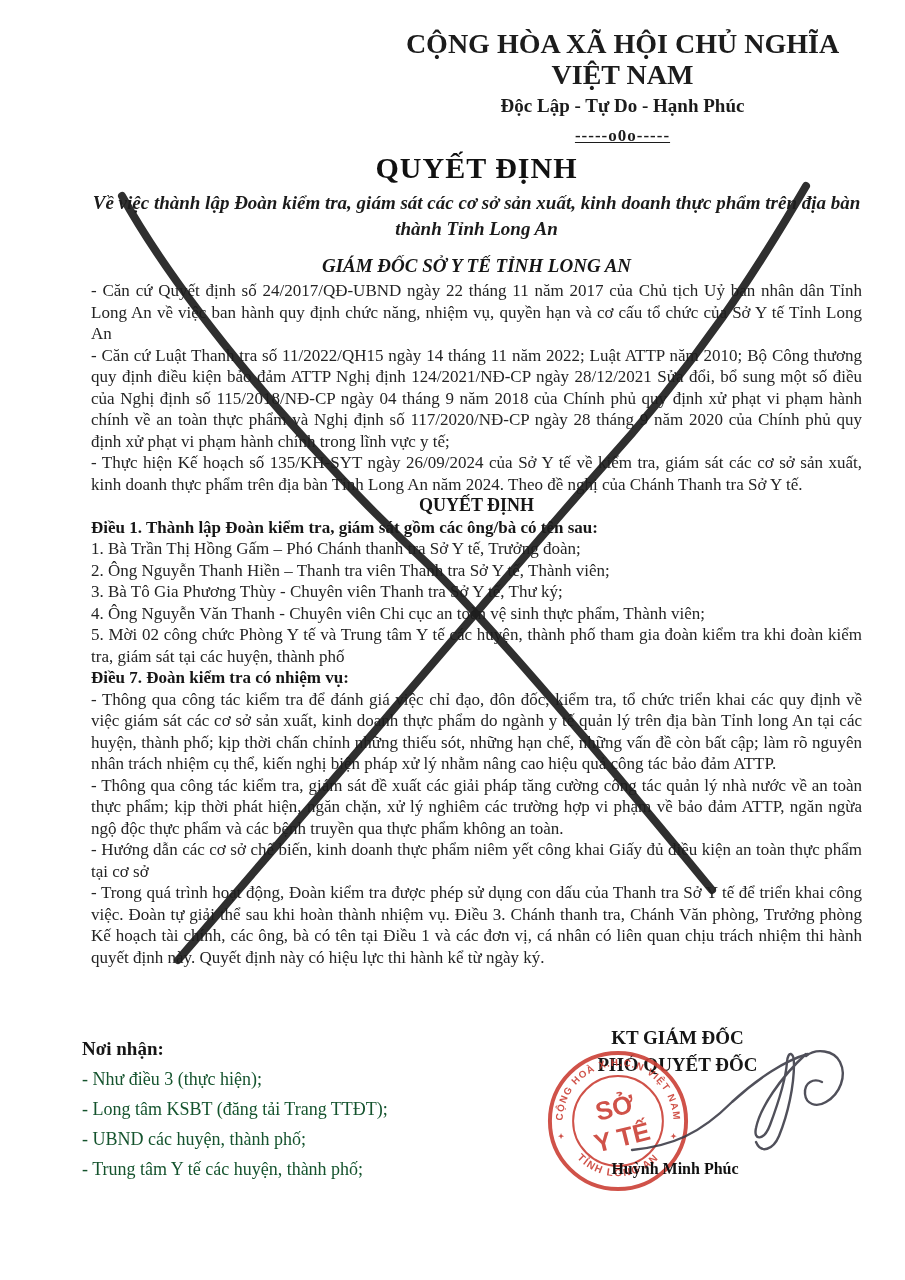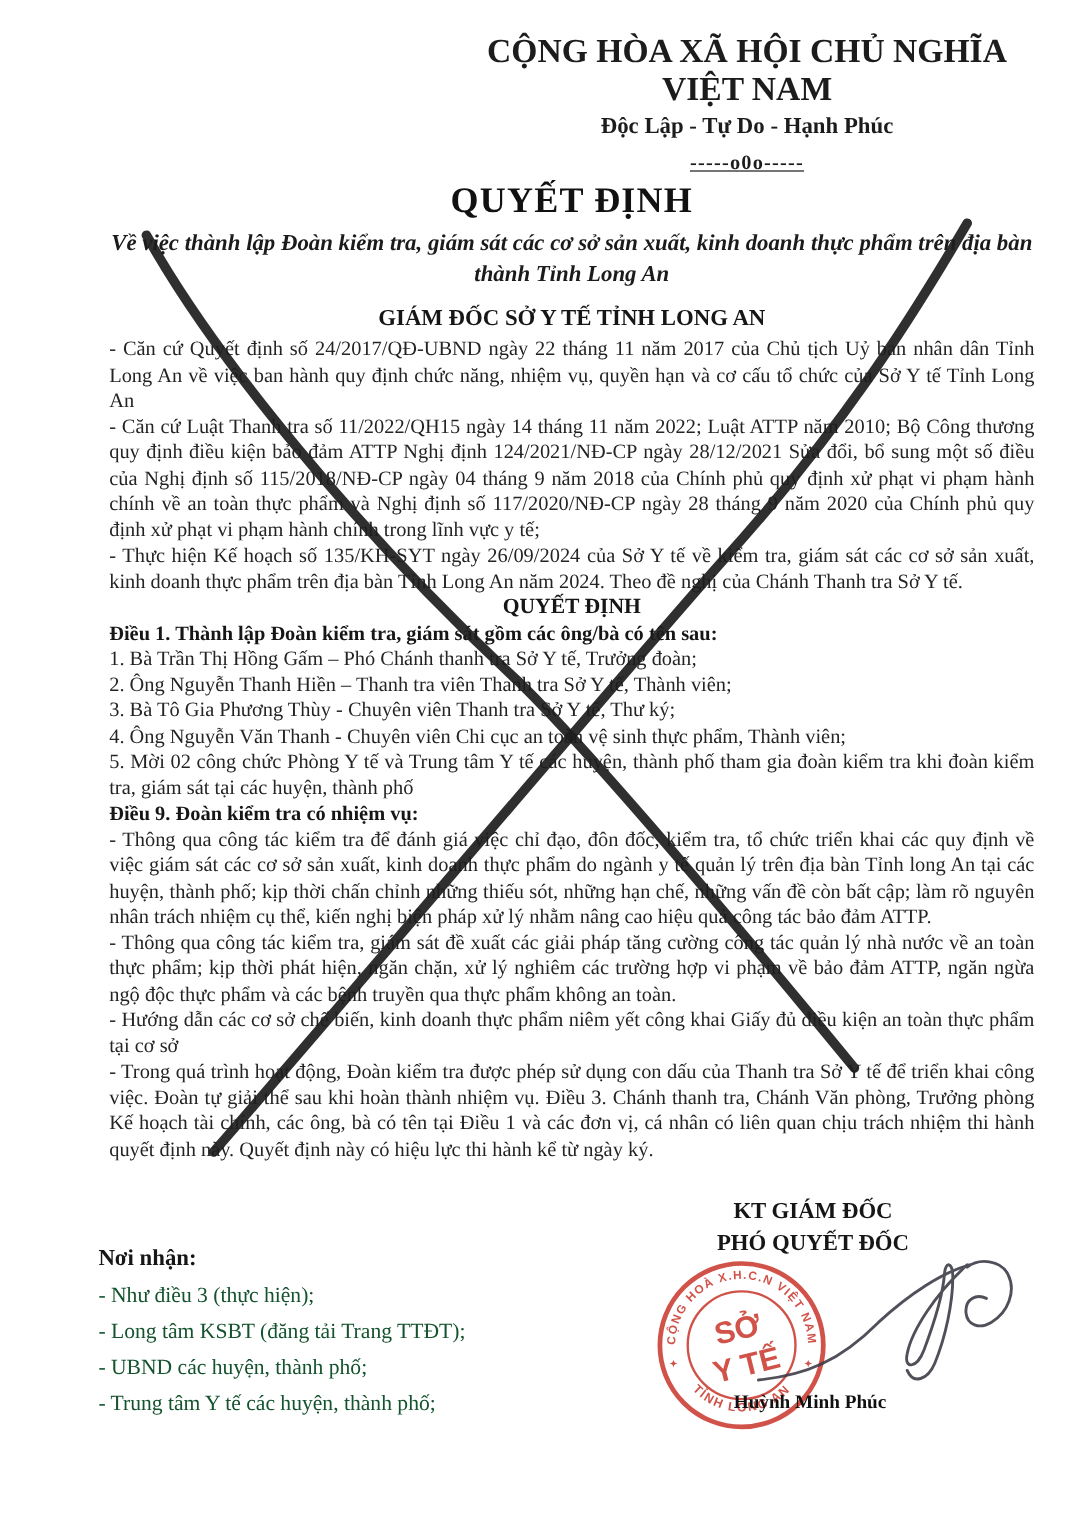--- a/index.html
+++ b/index.html
@@ -11,30 +11,30 @@
   
   .hdr-left{position:absolute;left:70px;top:30px;width:340px;text-align:center;}
   .hdr-right{position:absolute;left:405px;top:28px;width:435px;text-align:center;}
   .hdr-line{font-weight:bold;font-size:19px;line-height:31px;color:#1c1c1c;}
   .hdr-right .big{font-size:28px;}
   .hdr-right .ooo{font-size:17px;line-height:29px;letter-spacing:1px;text-decoration:underline;}
   
   .doc-main{position:absolute;left:67px;top:150px;width:771px;margin-left:24px;}
   .doc-title{text-align:center;font-weight:bold;font-size:30px;line-height:36px;color:#111;letter-spacing:1px;margin:0;}
   .doc-subtitle{text-align:center;font-weight:bold;font-style:italic;font-size:19px;line-height:26px;color:#1b1b1b;margin:4px 0 0 0;}
-  .authority{text-align:center;font-weight:bold;font-size:19px;line-height:24px;color:#161616;margin:12px 0 2px 0;}
+  .authority{text-align:center;font-weight:bold;font-size:19px;line-height:24px;color:#161616;margin:12px 0 2px 0;font-style:italic;}
   .body-p{font-size:17px;line-height:21.5px;text-align:justify;margin:0;color:#242424;}
   .center-head{font-size:18px;font-weight:bold;text-align:center;line-height:21.5px;margin:0;color:#161616;}
   .art-head{font-size:17px;font-weight:bold;line-height:21.5px;margin:0;color:#161616;}
   .list-line{font-size:17px;line-height:21.5px;margin:0;color:#242424;}
   
   .recipients{position:absolute;left:82px;top:1034px;line-height:30px;}
   .recip-label{font-weight:bold;font-size:19px;color:#161616;}
   .recip-item{font-size:18px;color:#14532d;}
-  .sig-head{position:absolute;left:505px;top:996px;width:345px;text-align:center;}
+  .sig-head{position:absolute;left:505px;top:1024px;width:345px;text-align:center;}
   .sig-head div{font-weight:bold;font-size:19px;line-height:27px;color:#161616;}
   .signer-name{position:absolute;left:520px;top:1160px;width:310px;text-align:center;
                font-weight:bold;font-size:16px;color:#111;z-index:20;}
   
   .stamp{position:absolute;left:544px;top:1047px;width:148px;height:148px;z-index:10;opacity:.9;}
   .stamp text{font-family:"Liberation Sans", sans-serif;fill:#cb4036;font-weight:bold;}
   
   .ink-overlay{position:absolute;left:0;top:0;width:905px;height:1280px;z-index:60;pointer-events:none;}
 </style>
 </head>
@@ -59,21 +59,21 @@
 
     <p class="center-head">QUYẾT ĐỊNH</p>
 
     <p class="art-head">Điều 1. Thành lập Đoàn kiểm tra, giám sát gồm các ông/bà có tên sau:</p>
     <p class="list-line">1. Bà Trần Thị Hồng Gấm – Phó Chánh thanh tra Sở Y tế, Trưởng đoàn;</p>
     <p class="list-line">2. Ông Nguyễn Thanh Hiền – Thanh tra viên Thanh tra Sở Y tế, Thành viên;</p>
     <p class="list-line">3. Bà Tô Gia Phương Thùy - Chuyên viên Thanh tra Sở Y tế, Thư ký;</p>
     <p class="list-line">4. Ông Nguyễn Văn Thanh - Chuyên viên Chi cục an toàn vệ sinh thực phẩm, Thành viên;</p>
     <p class="body-p">5. Mời 02 công chức Phòng Y tế và Trung tâm Y tế các huyện, thành phố tham gia đoàn kiểm tra khi đoàn kiểm tra, giám sát tại các huyện, thành phố</p>
 
-    <p class="art-head">Điều 9. Đoàn kiểm tra có nhiệm vụ:</p>
+    <p class="art-head">Điều 7. Đoàn kiểm tra có nhiệm vụ:</p>
     <p class="body-p">- Thông qua công tác kiểm tra để đánh giá việc chỉ đạo, đôn đốc, kiểm tra, tổ chức triển khai các quy định về việc giám sát các cơ sở sản xuất, kinh doanh thực phẩm do ngành y tế quản lý trên địa bàn Tỉnh long An tại các huyện, thành phố; kịp thời chấn chỉnh những thiếu sót, những hạn chế, những vấn đề còn bất cập; làm rõ nguyên nhân trách nhiệm cụ thể, kiến nghị biện pháp xử lý nhằm nâng cao hiệu quả công tác bảo đảm ATTP.</p>
     <p class="body-p">- Thông qua công tác kiểm tra, giám sát đề xuất các giải pháp tăng cường công tác quản lý nhà nước về an toàn thực phẩm; kịp thời phát hiện, ngăn chặn, xử lý nghiêm các trường hợp vi phạm về bảo đảm ATTP, ngăn ngừa ngộ độc thực phẩm và các bệnh truyền qua thực phẩm không an toàn.</p>
     <p class="body-p">- Hướng dẫn các cơ sở chế biến, kinh doanh thực phẩm niêm yết công khai Giấy đủ điều kiện an toàn thực phẩm tại cơ sở</p>
     <p class="body-p">- Trong quá trình hoạt động, Đoàn kiểm tra được phép sử dụng con dấu của Thanh tra Sở Y tế để triển khai công việc. Đoàn tự giải thể sau khi hoàn thành nhiệm vụ. Điều 3. Chánh thanh tra, Chánh Văn phòng, Trưởng phòng Kế hoạch tài chính, các ông, bà có tên tại Điều 1 và các đơn vị, cá nhân có liên quan chịu trách nhiệm thi hành quyết định này. Quyết định này có hiệu lực thi hành kể từ ngày ký.</p>
   </div>
 
   <div class="recipients">
     <div class="recip-label">Nơi nhận:</div>
     <div class="recip-item">- Như điều 3 (thực hiện);</div>
     <div class="recip-item">- Long tâm KSBT (đăng tải Trang TTĐT);</div>

